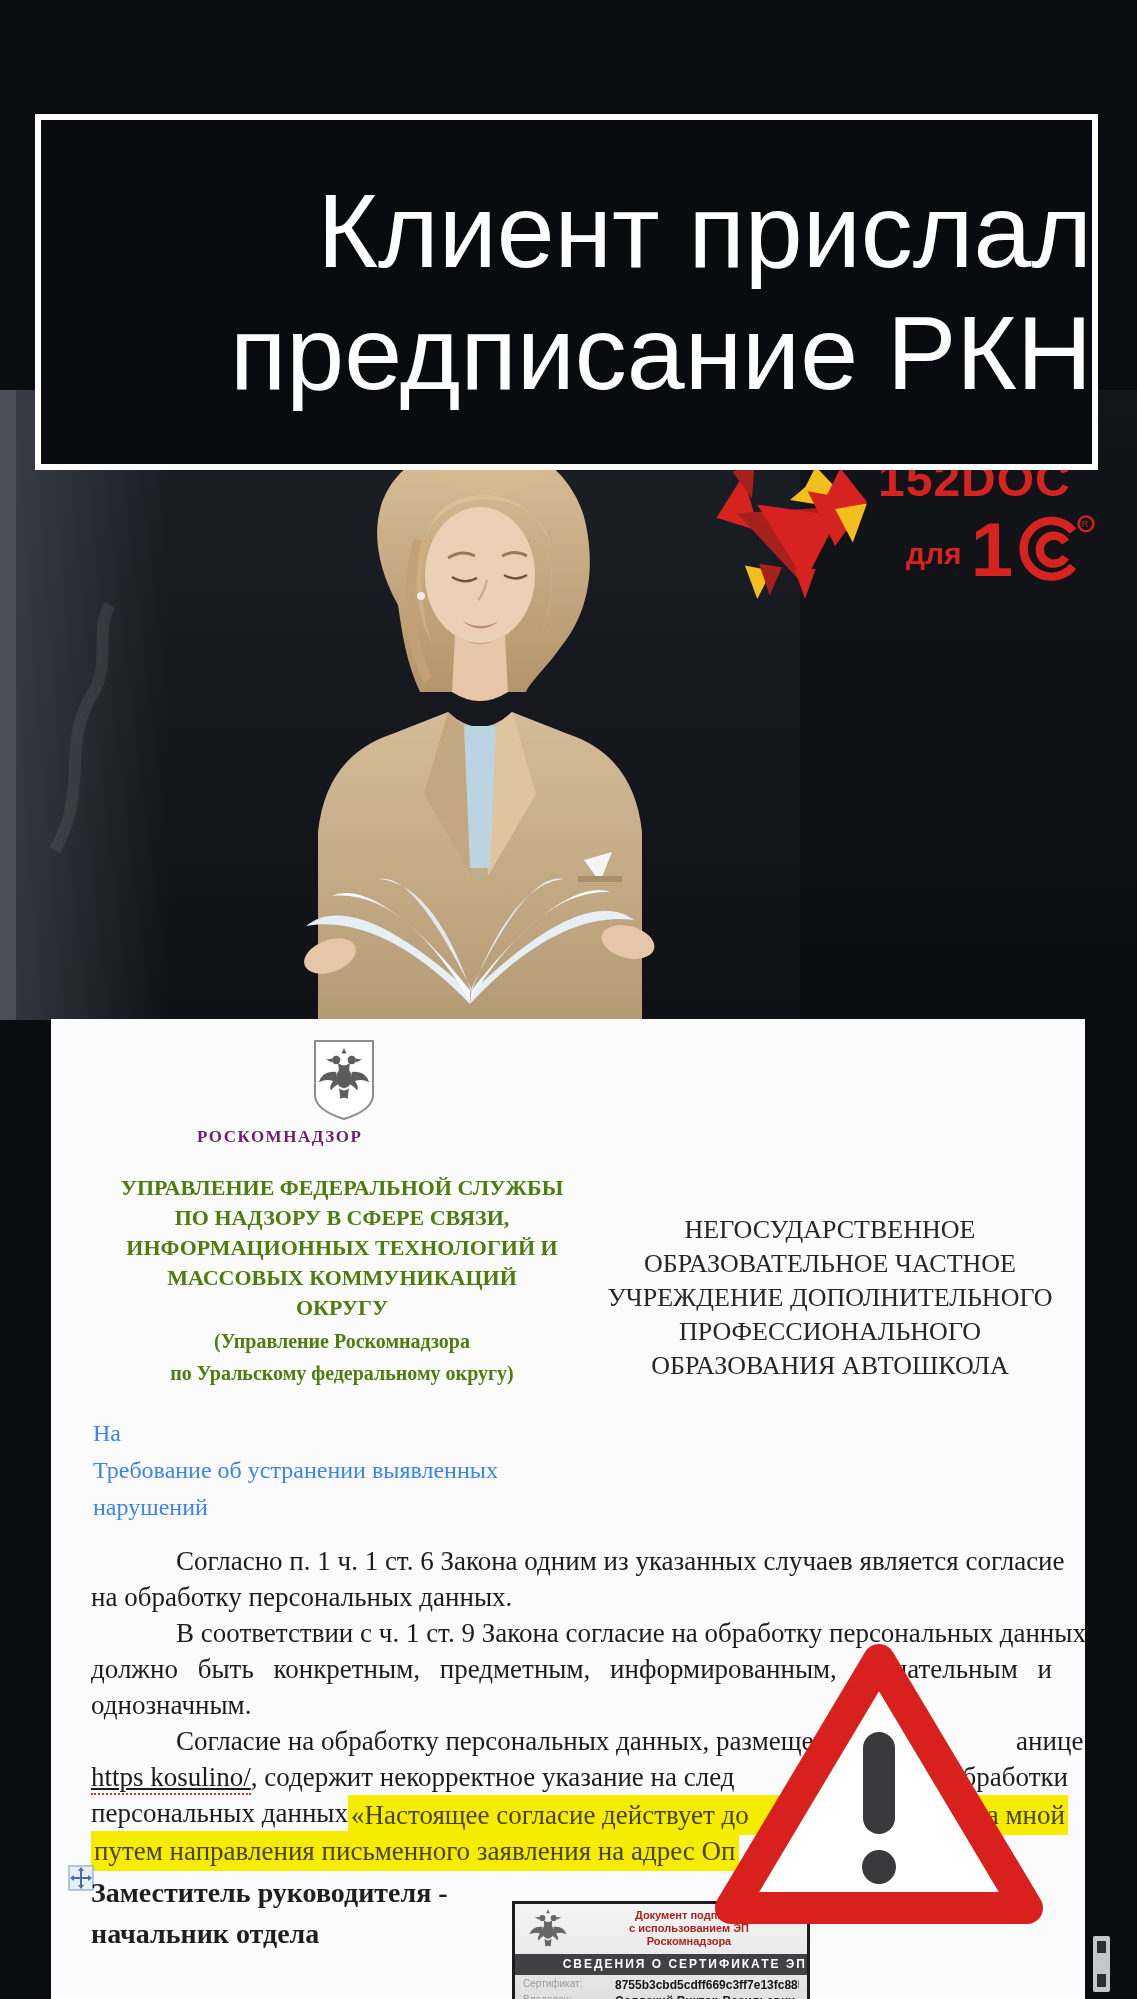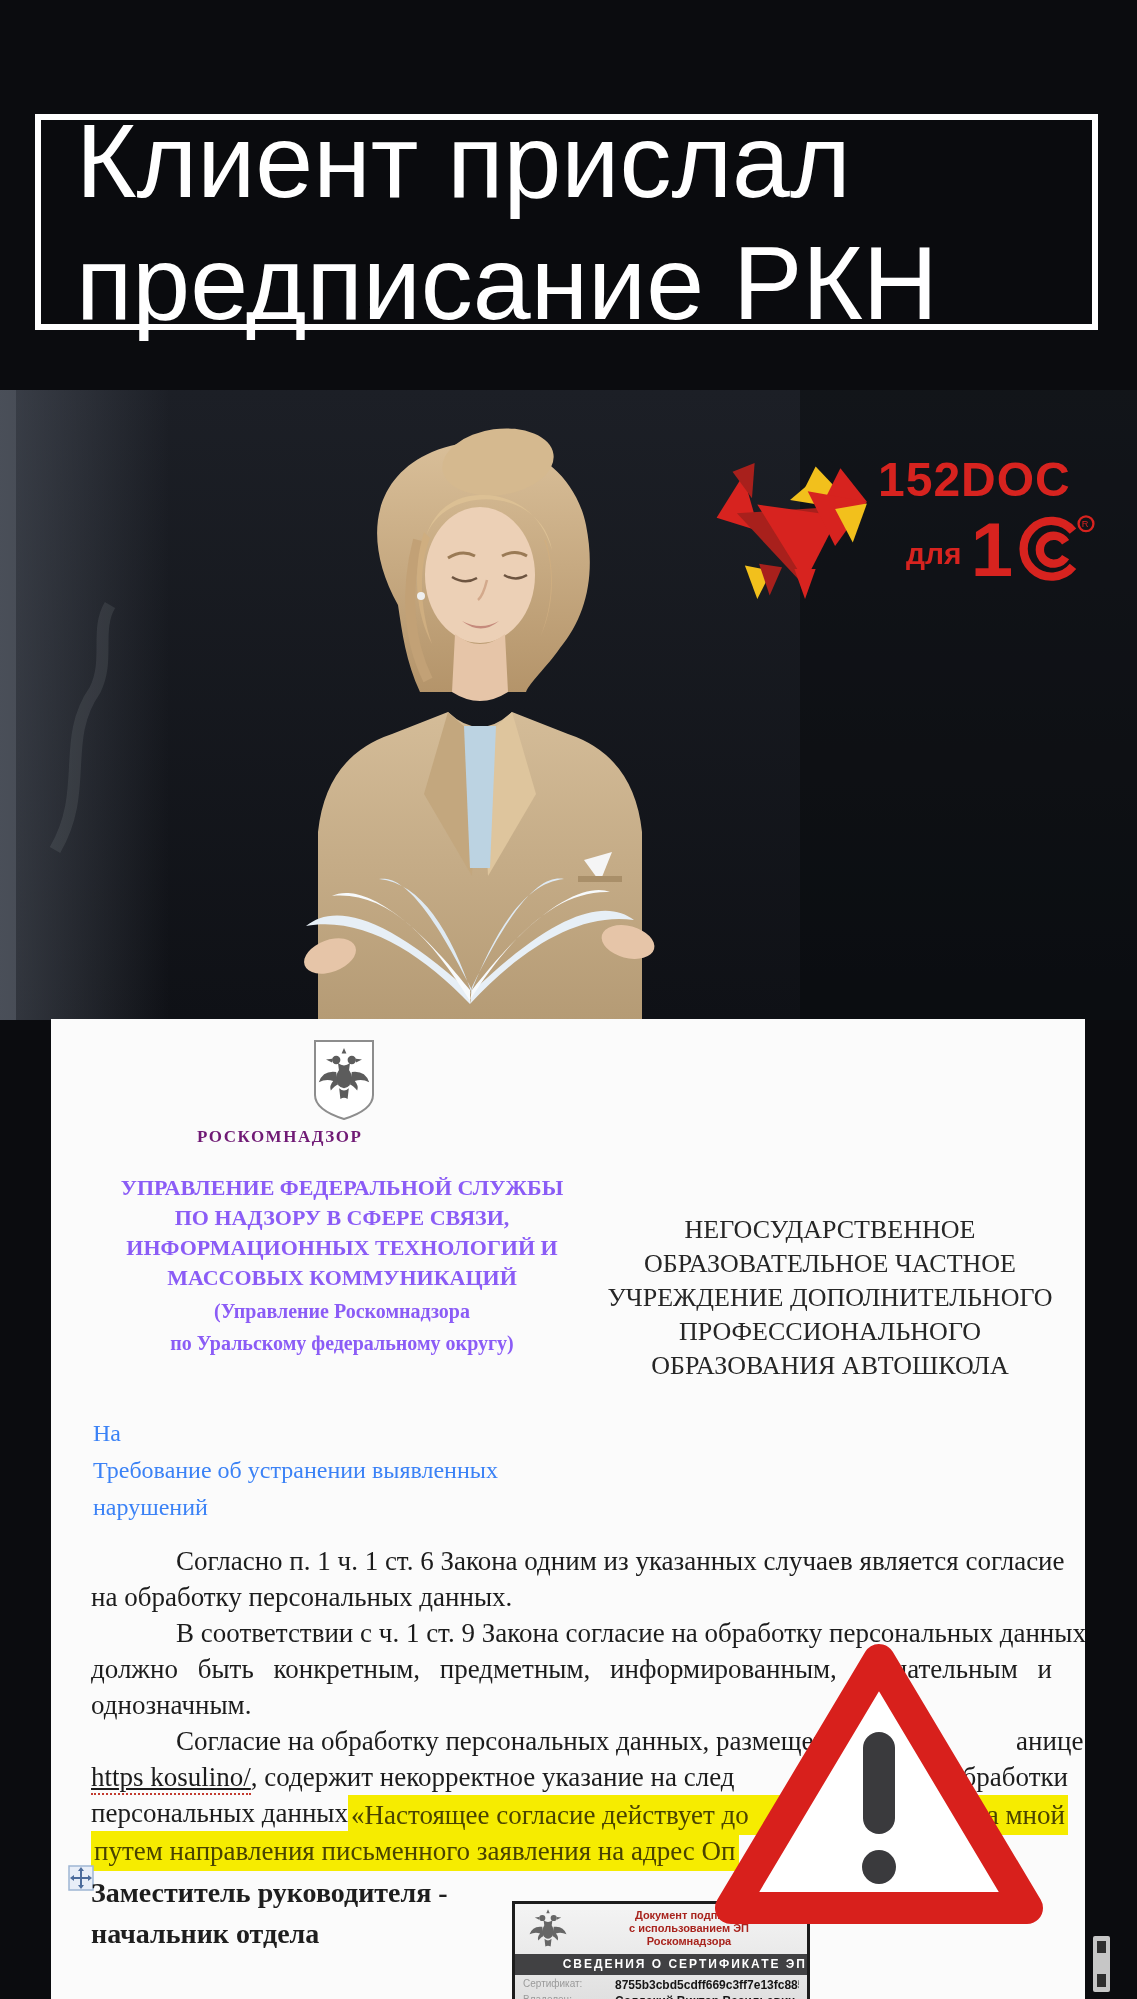--- a/index.html
+++ b/index.html
@@ -1,22 +1,22 @@
 <!DOCTYPE html>
 <html><head>
 <meta charset="utf-8">
 <style>
   html,body{margin:0;padding:0;background:#000;}
   .canvas{position:relative;width:1137px;height:1999px;background:#0b0c0f;overflow:hidden;
           font-family:"Liberation Serif",serif;}
 
   
-  .headline{position:absolute;left:35px;top:114px;width:1063px;height:216px;box-sizing:border-box;
+  .headline{position:absolute;left:35px;top:114px;width:1063px;height:356px;box-sizing:border-box;
             background:#0a0b0e;border:6px solid #ffffff;z-index:4;
-            display:flex;flex-direction:column;justify-content:center;align-items:flex-start;padding-left:35px;}
+            display:flex;flex-direction:column;justify-content:center;align-items:flex-end;padding-left:35px;}
   .headline .hl-line{color:#ffffff;font-family:"Liberation Sans",sans-serif;
             font-size:104px;line-height:122px;font-weight:400;white-space:nowrap;}
 
   
   .photo{position:absolute;left:0;top:390px;width:1137px;height:630px;z-index:1;}
 
   
   .logo{position:absolute;left:706px;top:455px;width:380px;height:158px;z-index:3;display:flex;align-items:flex-start;}
   .logo .dog{width:168px;height:152px;flex:0 0 auto;}
   .logo .logo-text{display:flex;flex-direction:column;align-items:flex-start;margin-left:4px;}
@@ -27,21 +27,21 @@
   .for-label{font-family:"Liberation Sans",sans-serif;font-weight:700;font-size:30px;color:#d7231f;margin-right:6px;line-height:62px;}
   .one-c-mark{width:132px;height:78px;}
 
   
   .page{position:absolute;left:51px;top:1019px;width:1034px;height:980px;background:#fbfbfb;
         overflow:hidden;z-index:2;color:#1f1f1f;}
   .emblem{position:absolute;left:257px;top:18px;width:72px;height:86px;}
   .agency{position:absolute;left:146px;top:108px;width:300px;text-align:left;
           font-weight:700;font-size:17px;letter-spacing:1.5px;color:#701a75;}
   .sender{position:absolute;left:45px;top:154px;width:492px;text-align:center;
-          font-weight:700;font-size:22px;line-height:30px;color:#8b5cf6;}
+          font-weight:700;font-size:22px;line-height:30px;color:#4d7c0f;}
   .sender .sub{font-size:20px;line-height:27px;margin-top:5px;}
   .recipient{position:absolute;left:530px;top:194px;width:498px;text-align:center;
           font-size:26px;line-height:34px;color:#262626;}
   .reference{position:absolute;left:42px;top:396px;font-size:24px;line-height:37px;color:#3b82f6;}
 
   .bline{position:absolute;left:40px;width:977px;font-size:27px;line-height:36px;
          white-space:nowrap;color:#1c1c1c;display:flex;}
   .indent{padding-left:85px;}
   .spread{word-spacing:13px;}
   .sp-between{justify-content:space-between;}
@@ -203,20 +203,21 @@
         <path d="M42 72 Q50 80 58 72 L56 90 Q50 86 44 90 Z"></path>
       </g>
     </svg>
     <div class="agency">РОСКОМНАДЗОР</div>
 
     <div class="sender">
       <div>УПРАВЛЕНИЕ ФЕДЕРАЛЬНОЙ СЛУЖБЫ</div>
       <div>ПО НАДЗОРУ В СФЕРЕ СВЯЗИ,</div>
       <div>ИНФОРМАЦИОННЫХ ТЕХНОЛОГИЙ И</div>
       <div>МАССОВЫХ КОММУНИКАЦИЙ</div>
+      <div>ОКРУГУ</div>
       <div class="sub">(Управление Роскомнадзора</div>
       <div class="sub">по Уральскому федеральному округу)</div>
     </div>
 
     <div class="recipient">
       <div>НЕГОСУДАРСТВЕННОЕ</div>
       <div>ОБРАЗОВАТЕЛЬНОЕ ЧАСТНОЕ</div>
       <div>УЧРЕЖДЕНИЕ ДОПОЛНИТЕЛЬНОГО</div>
       <div>ПРОФЕССИОНАЛЬНОГО</div>
       <div>ОБРАЗОВАНИЯ АВТОШКОЛА</div>

